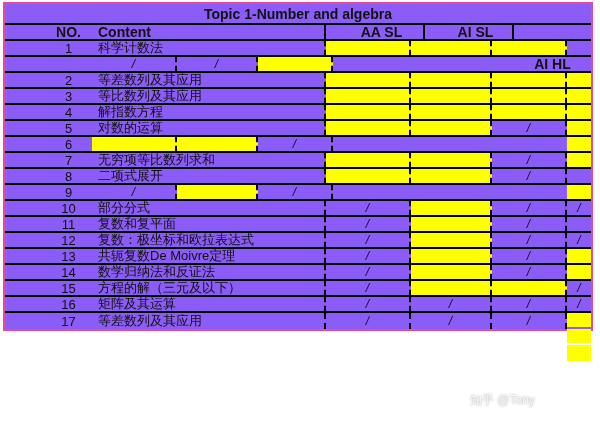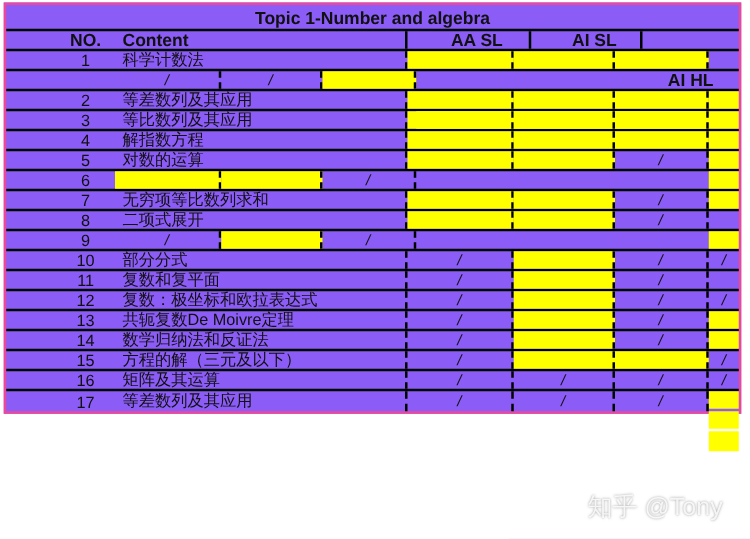--- a/index.html
+++ b/index.html
@@ -18,21 +18,21 @@
   .c-aasl { width: 85px; justify-content: center; border-right: 2px dashed #000; }
   .c-aahl { width: 81px; justify-content: center; border-right: 2px dashed #000; }
   .c-aisl { width: 75px; justify-content: center; border-right: 2px dashed #000; }
   .c-aihl { flex: 1; justify-content: center; margin-top: 32px; }
   .header .cell { font-weight: bold; font-size: 14px; }
   .header .c-content { border-right: 2px solid #000; }
   .header .c-aasl, .header .c-aahl, .header .c-aisl { border-right: 2px solid #000; margin-left: 14px; }
   .header .c-content { padding-left: 6px; }
   .yes { background: #ffff00; }
   .slash { font-style: italic; font-size: 12px; }
-  .watermark { position: absolute; left: 470px; top: 392px; font-size: 20px;
+  .watermark { position: absolute; left: 470px; top: 392px; font-size: 12px;
                color: rgba(255,255,255,0.85); text-shadow: 0 0 2px rgba(80,80,80,0.6);
                pointer-events: none; white-space: nowrap; }
 </style>
 </head>
 <body>
 
 <div class="table">
   <div class="title">Topic 1-Number and algebra</div>
   <div class="row header">
     <div class="cell c-no">NO.</div>

